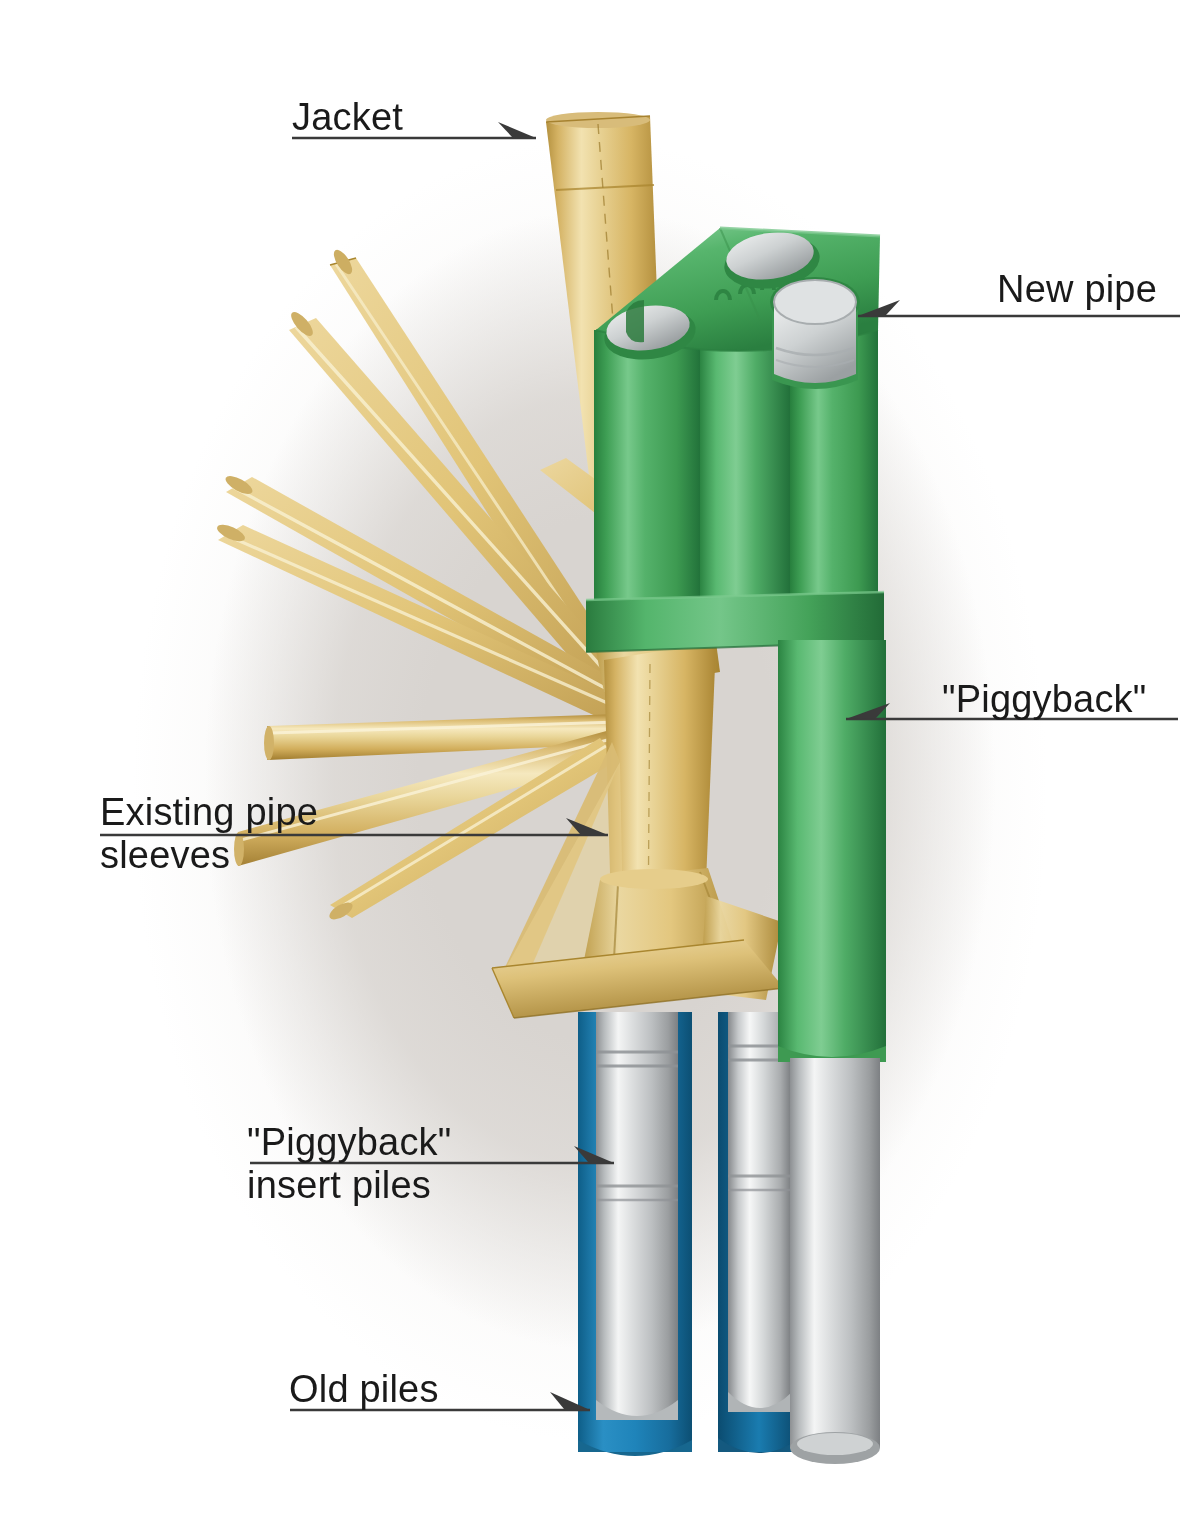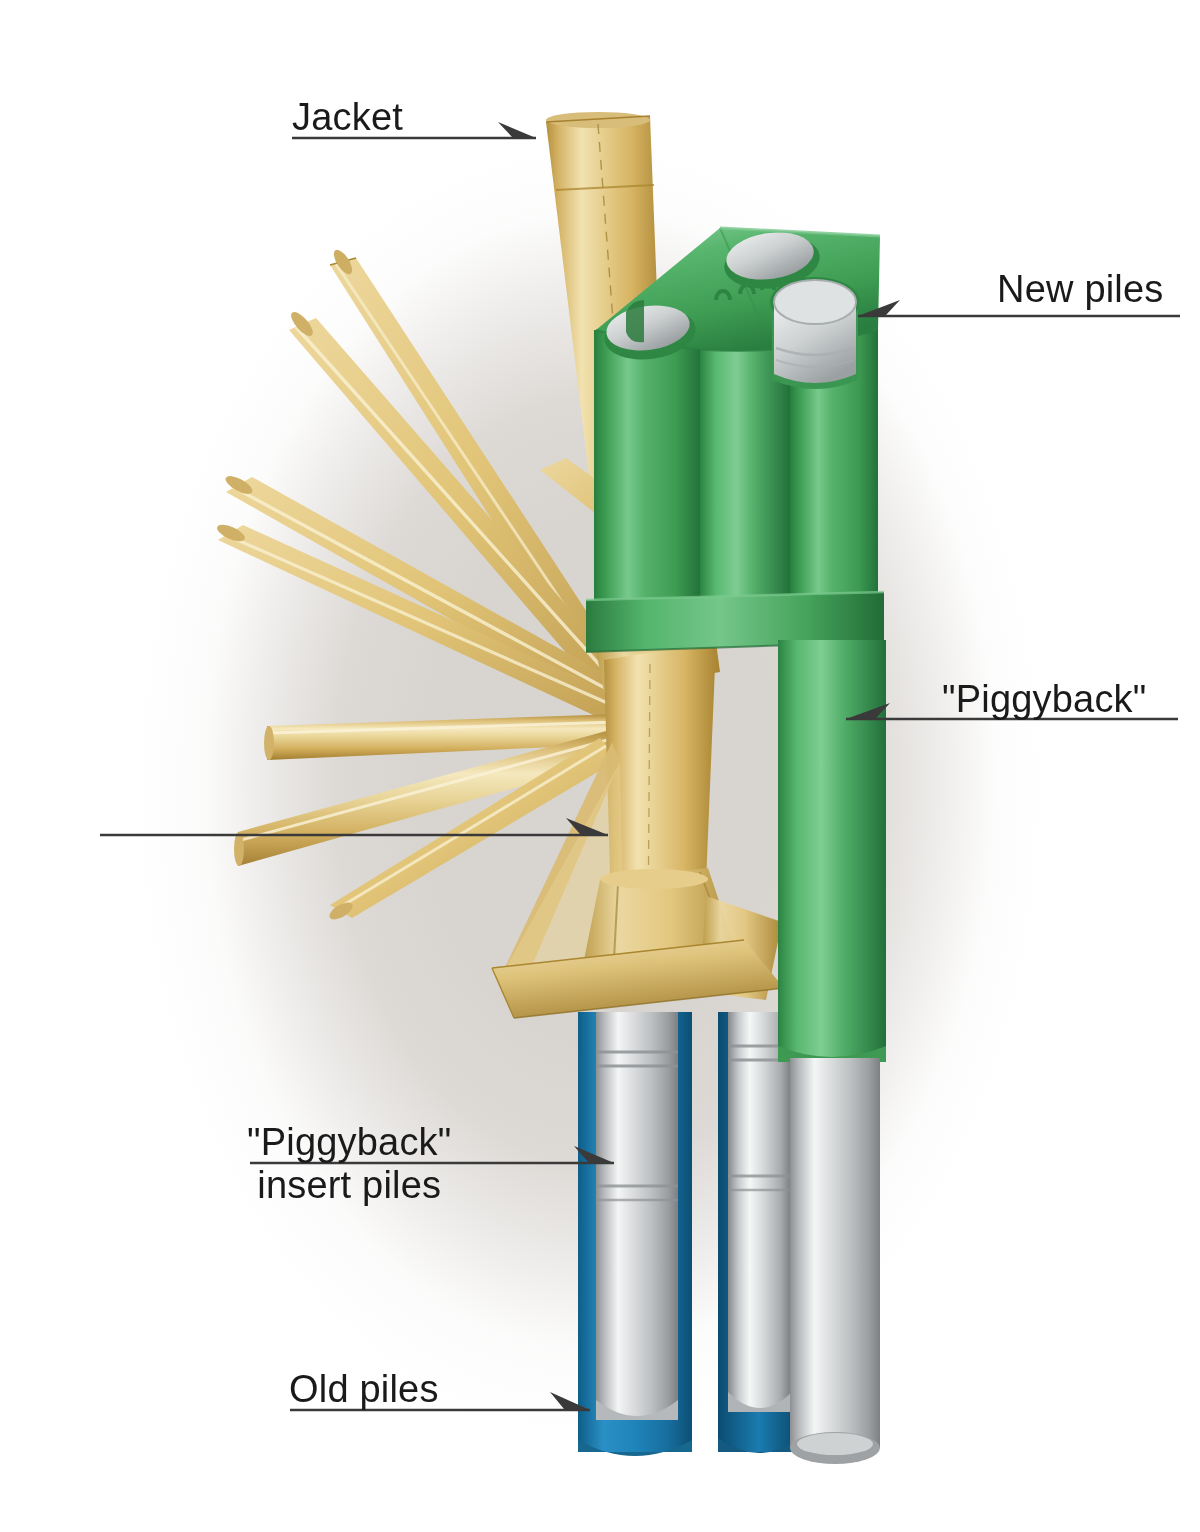--- a/index.html
+++ b/index.html
@@ -1,20 +1,20 @@
 <!DOCTYPE html>
 <html><head>
 <meta charset="utf-8">
 <style>
   html,body{margin:0;padding:0;background:#ffffff;}
   body{
     width:1200px;height:1532px;overflow:hidden;position:relative;
     font-family:"Liberation Sans", sans-serif;
   }
-  #stage{position:absolute;inset:0;width:1200px;height:1532px;text-align:center;}
+  #stage{position:absolute;inset:0;width:1200px;height:1532px;}
   #bg{
     position:absolute;inset:0;
     background:
       radial-gradient(ellipse 430px 620px at 600px 780px, #d8d4d0 0%, #d8d4d0 42%, rgba(216,212,208,0.82) 62%, rgba(222,219,216,0.45) 78%, rgba(255,255,255,0) 92%),
       radial-gradient(ellipse 520px 740px at 590px 790px, rgba(211,206,201,0.55) 0%, rgba(229,226,222,0.25) 60%, rgba(255,255,255,0) 88%),
       #ffffff;
   }
   svg#art{position:absolute;left:0;top:0;width:1200px;height:1532px;display:block;}
   .lbl{
     position:absolute;color:#1a1a1a;font-size:38px;line-height:1.14;
@@ -343,22 +343,24 @@
         </g>
       <g>
           <path d="M290,1410 L590,1410"></path>
         <path d="M590,1410 L550,1392 L564,1409" fill="#3a3a3a" stroke="none"></path>
         </g>
     </g>
   </svg>
 
   <div class="lbl" style="left:292px;top:96px;">Jacket</div>
 
-  <div class="lbl" style="left:997px;top:268px;">New piles</div>
+  <div class="lbl" style="left:997px;top:268px;">New pipe</div>
 
   <div class="lbl" style="left:942px;top:678px;">"Piggyback"</div>
 
+  <div class="lbl" style="left:100px;top:791px;">Existing pipe
+sleeves</div>
 
   <div class="lbl" style="left:247px;top:1121px;">"Piggyback"
 insert piles</div>
 
   <div class="lbl" style="left:289px;top:1368px;">Old piles</div>
 </div>
 
 </body></html>

